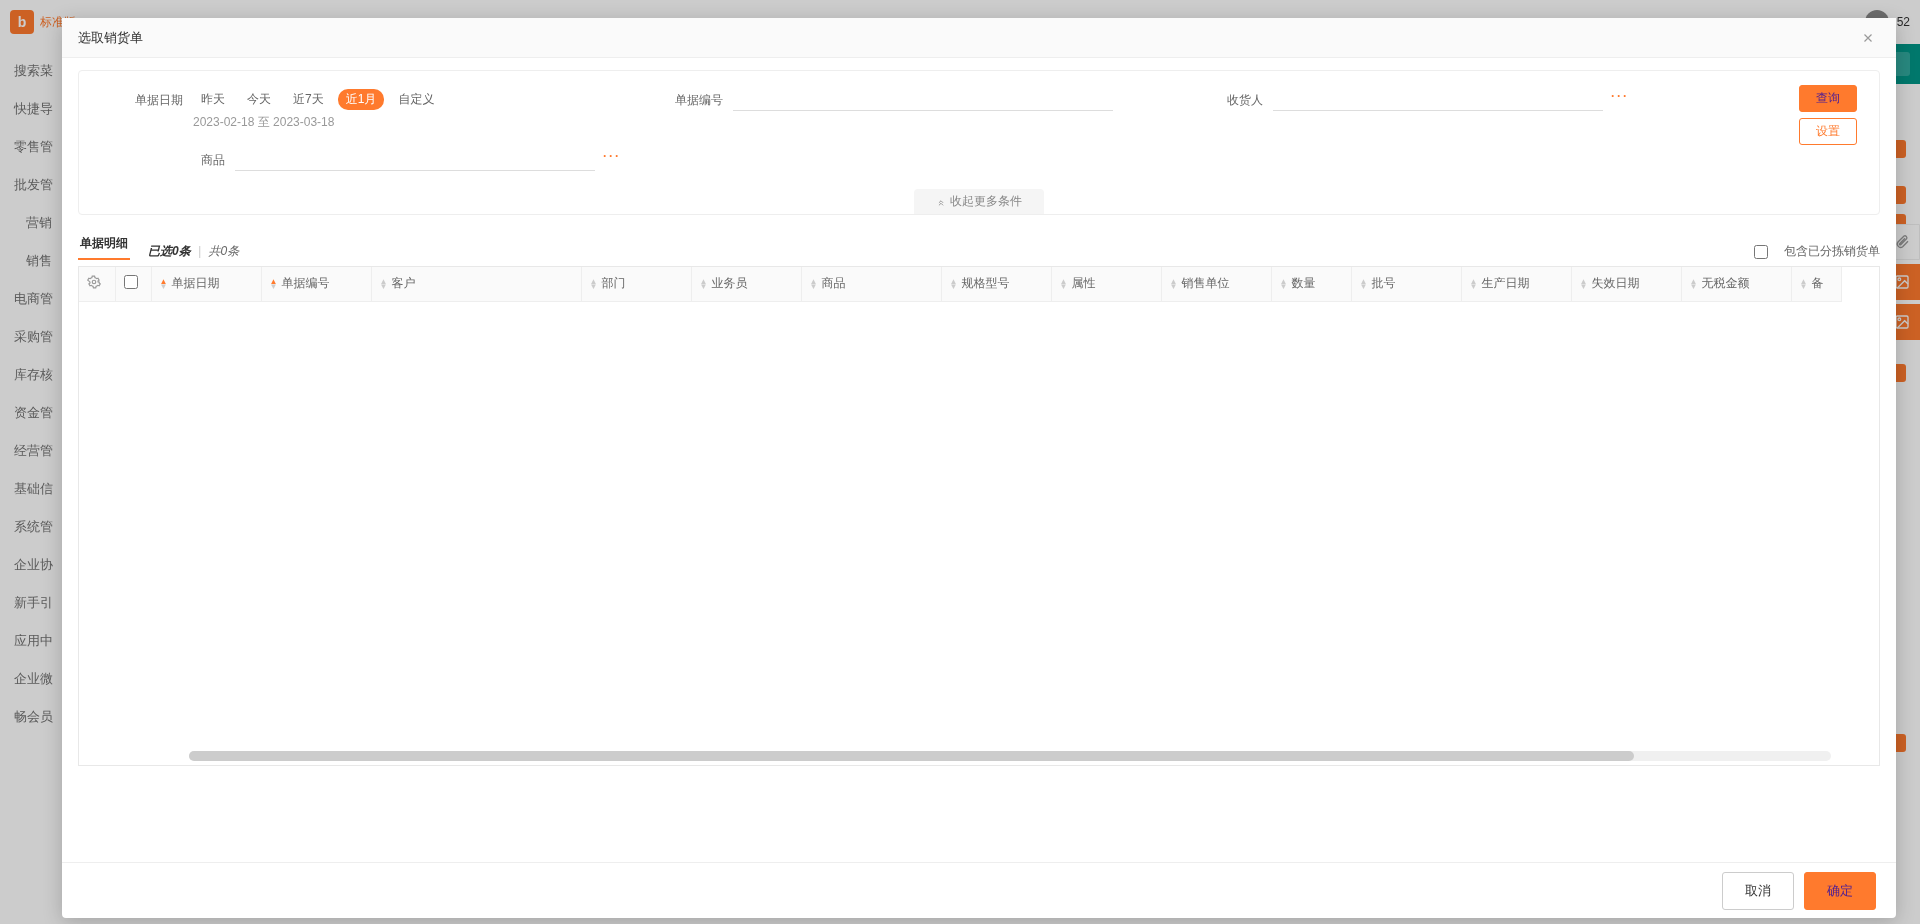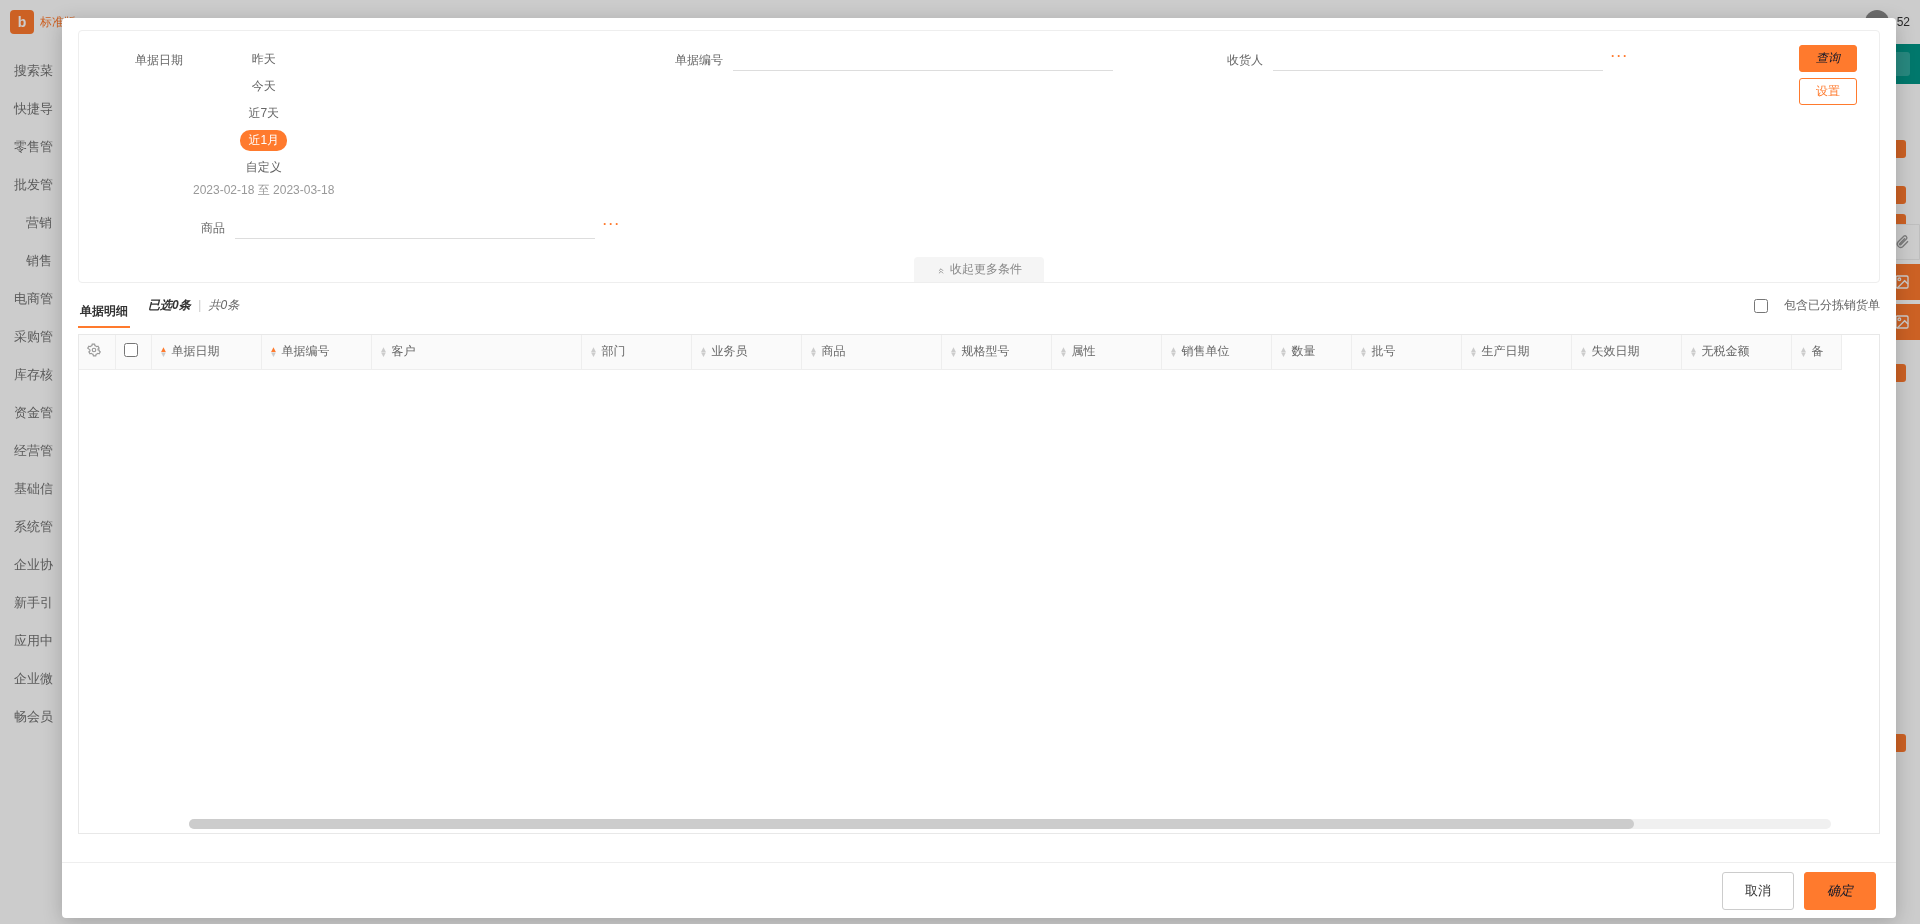--- a/index.html
+++ b/index.html
@@ -29,36 +29,36 @@
 .modal-title { font-size: 13px; color: #333; }
 .close-btn { margin-left: auto; width: 24px; height: 24px; display: flex; align-items: center; justify-content: center; cursor: pointer; color: #999; font-size: 16px; }
 
 .modal-body { flex: 1; padding: 12px 16px 0 16px; overflow: auto; }
 
 .search-panel { border: 1px solid #eee; border-radius: 4px; padding: 18px 24px 0 24px; background: #fff; position: relative; }
 .search-row { display: flex; align-items: flex-start; margin-bottom: 18px; }
 .search-group { display: flex; align-items: flex-start; }
 .search-label { width: 90px; text-align: right; padding-right: 10px; color: #666; line-height: 22px; flex-shrink:0; }
 .date-opts { display: flex; flex-direction: column; }
-.date-chips { display: flex; gap: 6px; align-items: center; flex-direction: column; }
+.date-chips { display: flex; gap: 6px; align-items: center; }
 .chip { padding: 2px 8px; border-radius: 10px; cursor: pointer; color: #666; font-size: 12px; }
 .chip.active { background: #ff7a2d; color: #fff; }
 .date-range { color: #999; margin-top: 4px; font-size: 12px; }
 .s-input { border: none; border-bottom: 1px solid #ddd; height: 22px; width: 380px; outline: none; font-size: 12px; }
 .s-input.med { width: 330px; }
 .more-dots { color: #ff7a2d; margin-left: 8px; cursor: pointer; letter-spacing: 2px; font-weight:bold; }
 .search-actions { position: absolute; right: 22px; top: 14px; display: flex; flex-direction: column; gap: 6px; }
 .btn { padding: 4px 16px; border-radius: 3px; font-size: 12px; cursor: pointer; text-align: center; border: 1px solid transparent; }
-.btn-primary { background: #ff7a2d; color: #0f172a; border-color: #ff7a2d; font-style: italic; }
+.btn-primary { background: #ff7a2d; color: #4c1d95; border-color: #ff7a2d; }
 .btn-outline { background: #fff; color: #ff7a2d; border-color: #ff7a2d; }
 .btn-default { background: #fff; color: #333; border-color: #ccc; }
 .collapse-bar { text-align: center; }
 .collapse-btn { display: inline-flex; align-items: center; gap: 4px; padding: 4px 22px; background: #f5f5f5; border-radius: 4px 4px 0 0; color: #888; cursor: pointer; font-size: 12px; }
 
-.tabs-row { display: flex; align-items: flex-start; margin-top: 14px; margin-bottom: 6px; }
+.tabs-row { display: flex; align-items: flex-end; margin-top: 14px; margin-bottom: 6px; }
 .tab { padding: 6px 2px; margin-right: 18px; cursor: pointer; color: #666; }
 .tab.active { color: #333; font-weight: bold; border-bottom: 2px solid #ff7a2d; }
 .sel-info { color: #666; font-style: italic; }
 .sel-info .bold { font-weight: bold; color:#333; }
 .sel-info .sep { color: #ccc; margin: 0 4px; }
 .check-right { margin-left: auto; display: flex; align-items: center; gap: 16px; color: #666; }
 
 .table-wrap { border: 1px solid #e8e8e8; overflow-x: auto; overflow-y: hidden; height: 500px; position: relative; }
 .table { border-collapse: collapse; table-layout: fixed; }
 .table th { background: #fafafa; border-right: 1px solid #eee; border-bottom: 1px solid #eee; font-weight: normal; color: #666; height: 34px; padding: 0 8px; text-align: left; white-space: nowrap; position: relative; }
@@ -138,20 +138,28 @@
             <circle cx="8" cy="8" r="2"></circle>
             <path d="M21 15l-5-5L5 21"></path>
           </svg>
       </div>
     </div>
   </div>
 </div>
 
 <div class="overlay"></div>
 <div class="modal">
+  <div class="modal-header">
+    <span class="modal-title">选取销货单</span>
+    <div class="close-btn">
+      <svg width="14" height="14" viewBox="0 0 24 24" fill="none" stroke="currentColor" stroke-width="2">
+          <path d="M18 6L6 18M6 6l12 12"></path>
+        </svg>
+    </div>
+  </div>
 
   <div class="modal-body">
 
     <div class="search-panel">
       <div class="search-row">
         <div class="search-group" style="width:540px">
           <div class="search-label">单据日期</div>
           <div class="date-opts">
             <div class="date-chips">
               <span class="chip">昨天</span>

